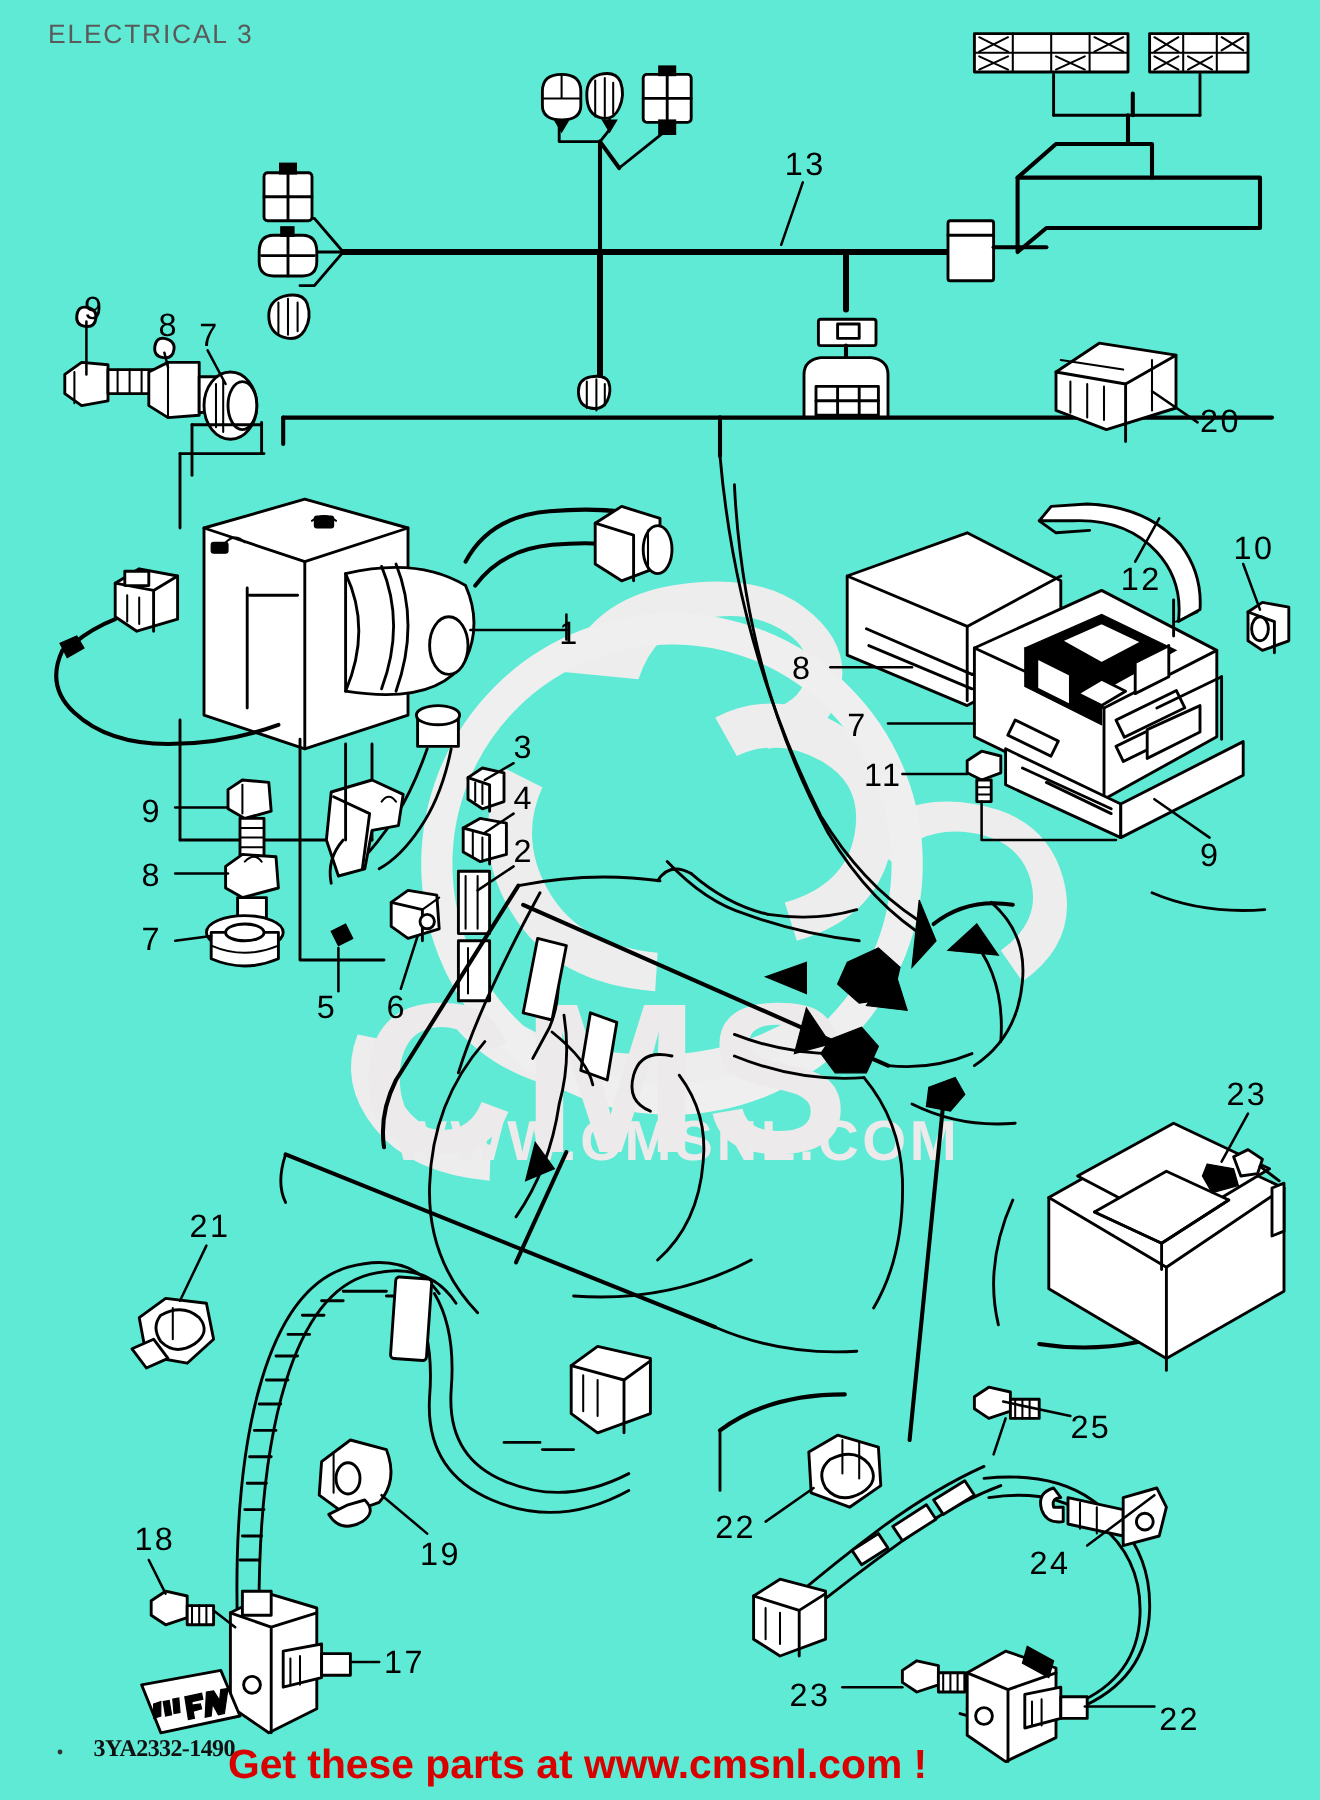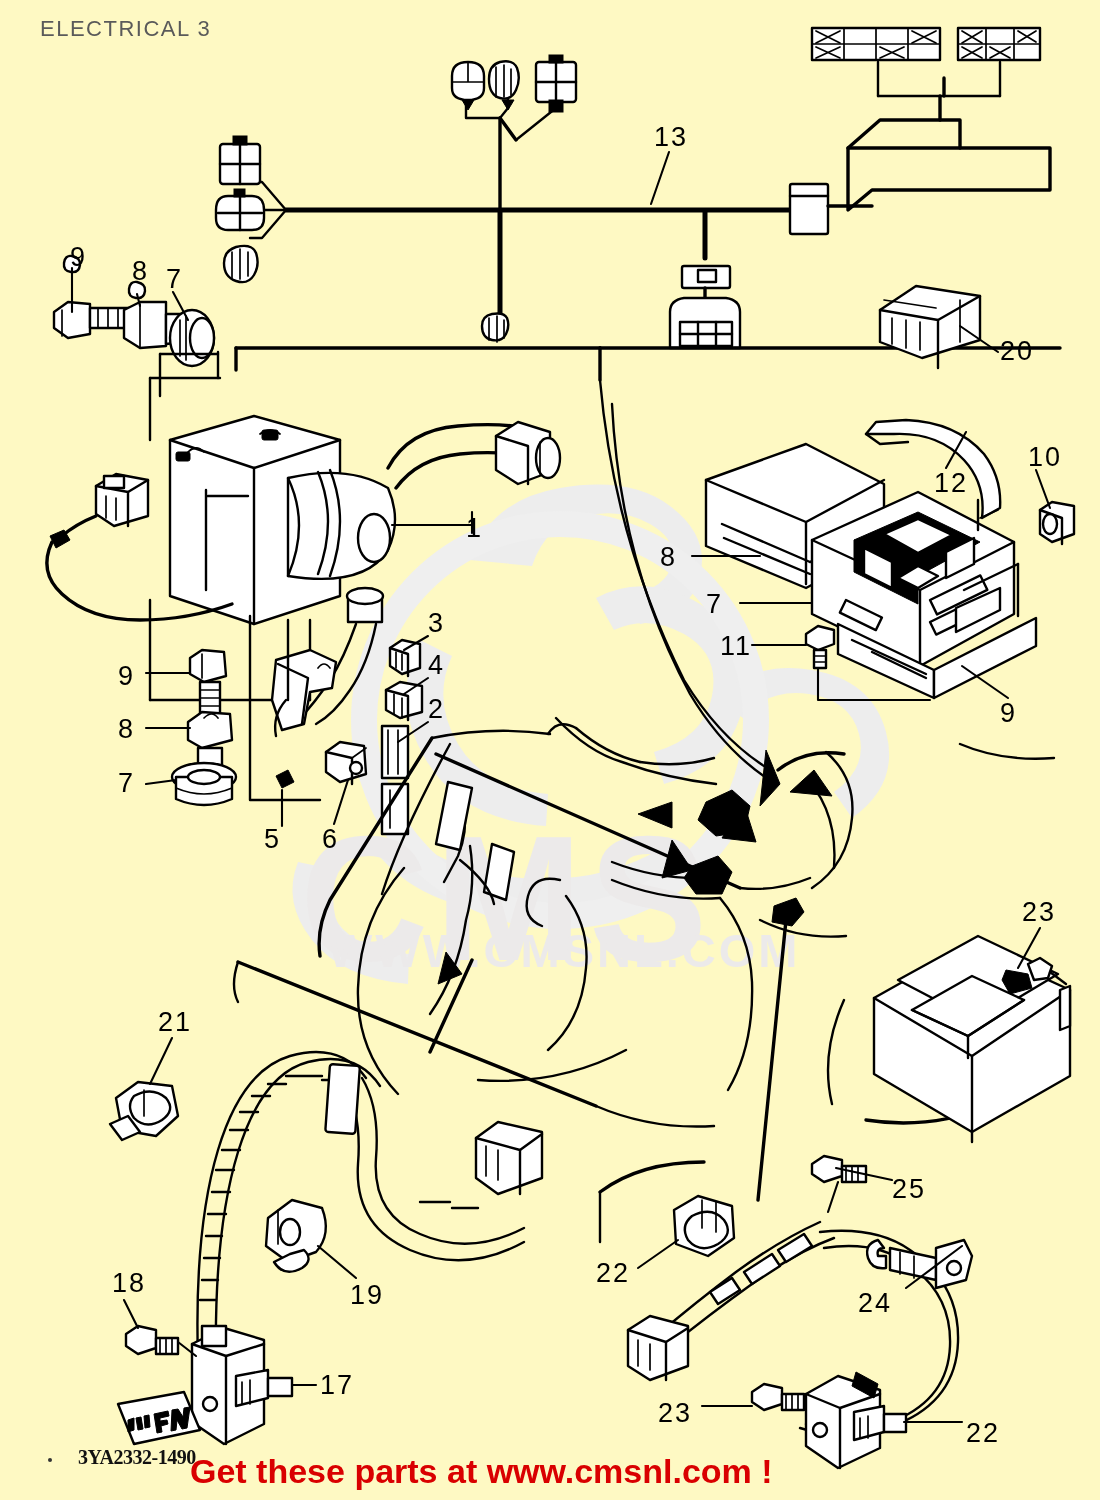--- a/index.html
+++ b/index.html
@@ -3,21 +3,21 @@
 <meta charset="utf-8">
 <style>
   html,body{margin:0;padding:0;background:#ffffff;}
   body{
     width:1100px;height:1500px;
     font-family:"Liberation Sans", sans-serif;
     color:#000;
     position:relative;
     overflow:hidden;
   }
-  #page{position:relative;width:1100px;height:1500px;background:#fef9c3;}
+  #page{position:relative;width:1100px;height:1500px;background:#5eead4;}
 
   
   .sheet-title{
     position:absolute;left:40px;top:16px;
     font-size:22px;letter-spacing:1.5px;color:#5a5a5a;
     font-family:"Liberation Sans", sans-serif;font-weight:400;
     white-space:pre;
   }
 
   

